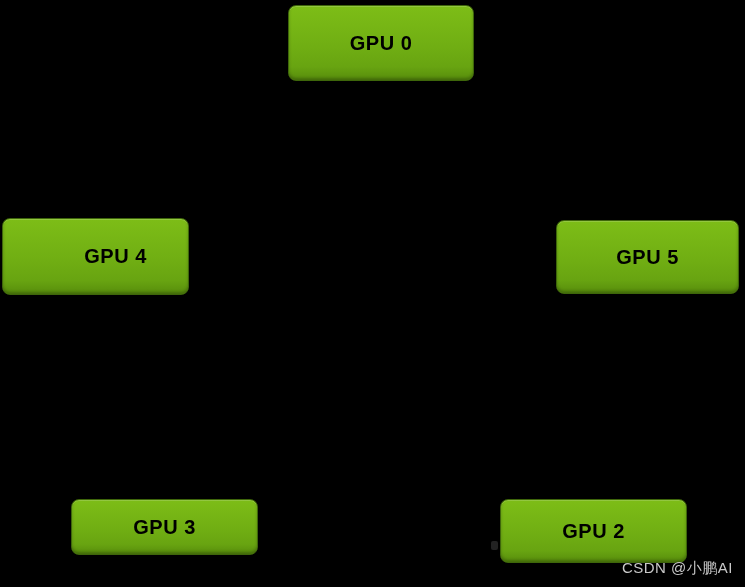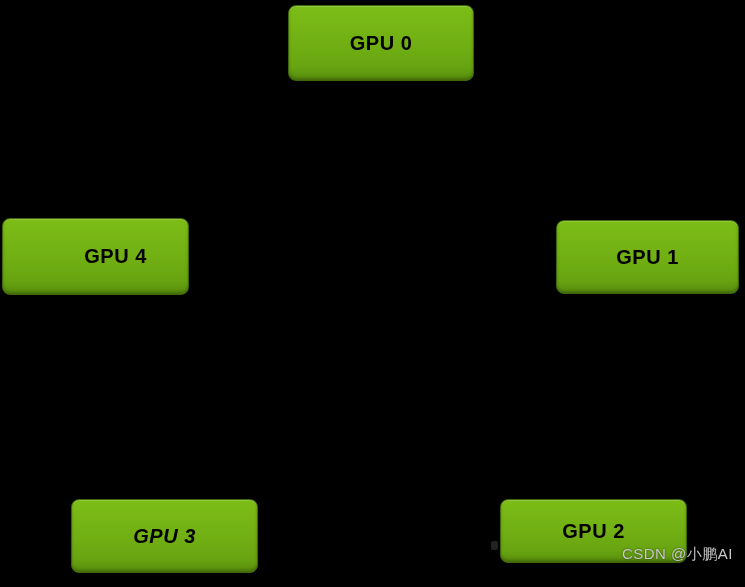--- a/index.html
+++ b/index.html
@@ -45,21 +45,21 @@
   .gpu-label {
     font-weight: bold;
     font-size: 20px;
     color: var(--label-color);
     letter-spacing: 0.5px;
     user-select: none;
   }
   .watermark {
     position: absolute;
     right: 12px;
-    bottom: 23px;
+    bottom: 9px;
     font-size: 15px;
     color: var(--watermark-color);
     letter-spacing: 0.5px;
     text-shadow: 0 0 2px rgba(0, 0, 0, 0.6);
     z-index: 5;
   }
   .stray-mark {
     position: absolute;
     left: 491px;
     top: 541px;
@@ -72,24 +72,24 @@
 </head>
 <body>
 
 <div class="scene" id="scene">
   <div class="stray-mark"></div>
   <div class="watermark">CSDN @小鹏AI</div>
 <div class="gpu-node" style="left: 288px; top: 5px; width: 186px; height: 76px;">
     <span class="gpu-label">GPU 0</span>
   </div>
     <div class="gpu-node" style="left: 556px; top: 220px; width: 183px; height: 74px;">
-    <span class="gpu-label">GPU 1</span>
+    <span class="gpu-label">GPU 5</span>
   </div>
     <div class="gpu-node" style="left: 500px; top: 499px; width: 187px; height: 64px;">
     <span class="gpu-label">GPU 2</span>
   </div>
-    <div class="gpu-node" style="left: 71px; top: 499px; width: 187px; height: 74px; font-style: italic;">
+    <div class="gpu-node" style="left: 71px; top: 499px; width: 187px; height: 56px;">
     <span class="gpu-label">GPU 3</span>
   </div>
     <div class="gpu-node" style="left: 2px; top: 218px; width: 187px; height: 77px; padding-left: 40px;">
     <span class="gpu-label">GPU 4</span>
   </div>
   </div>
 
 </body></html>

